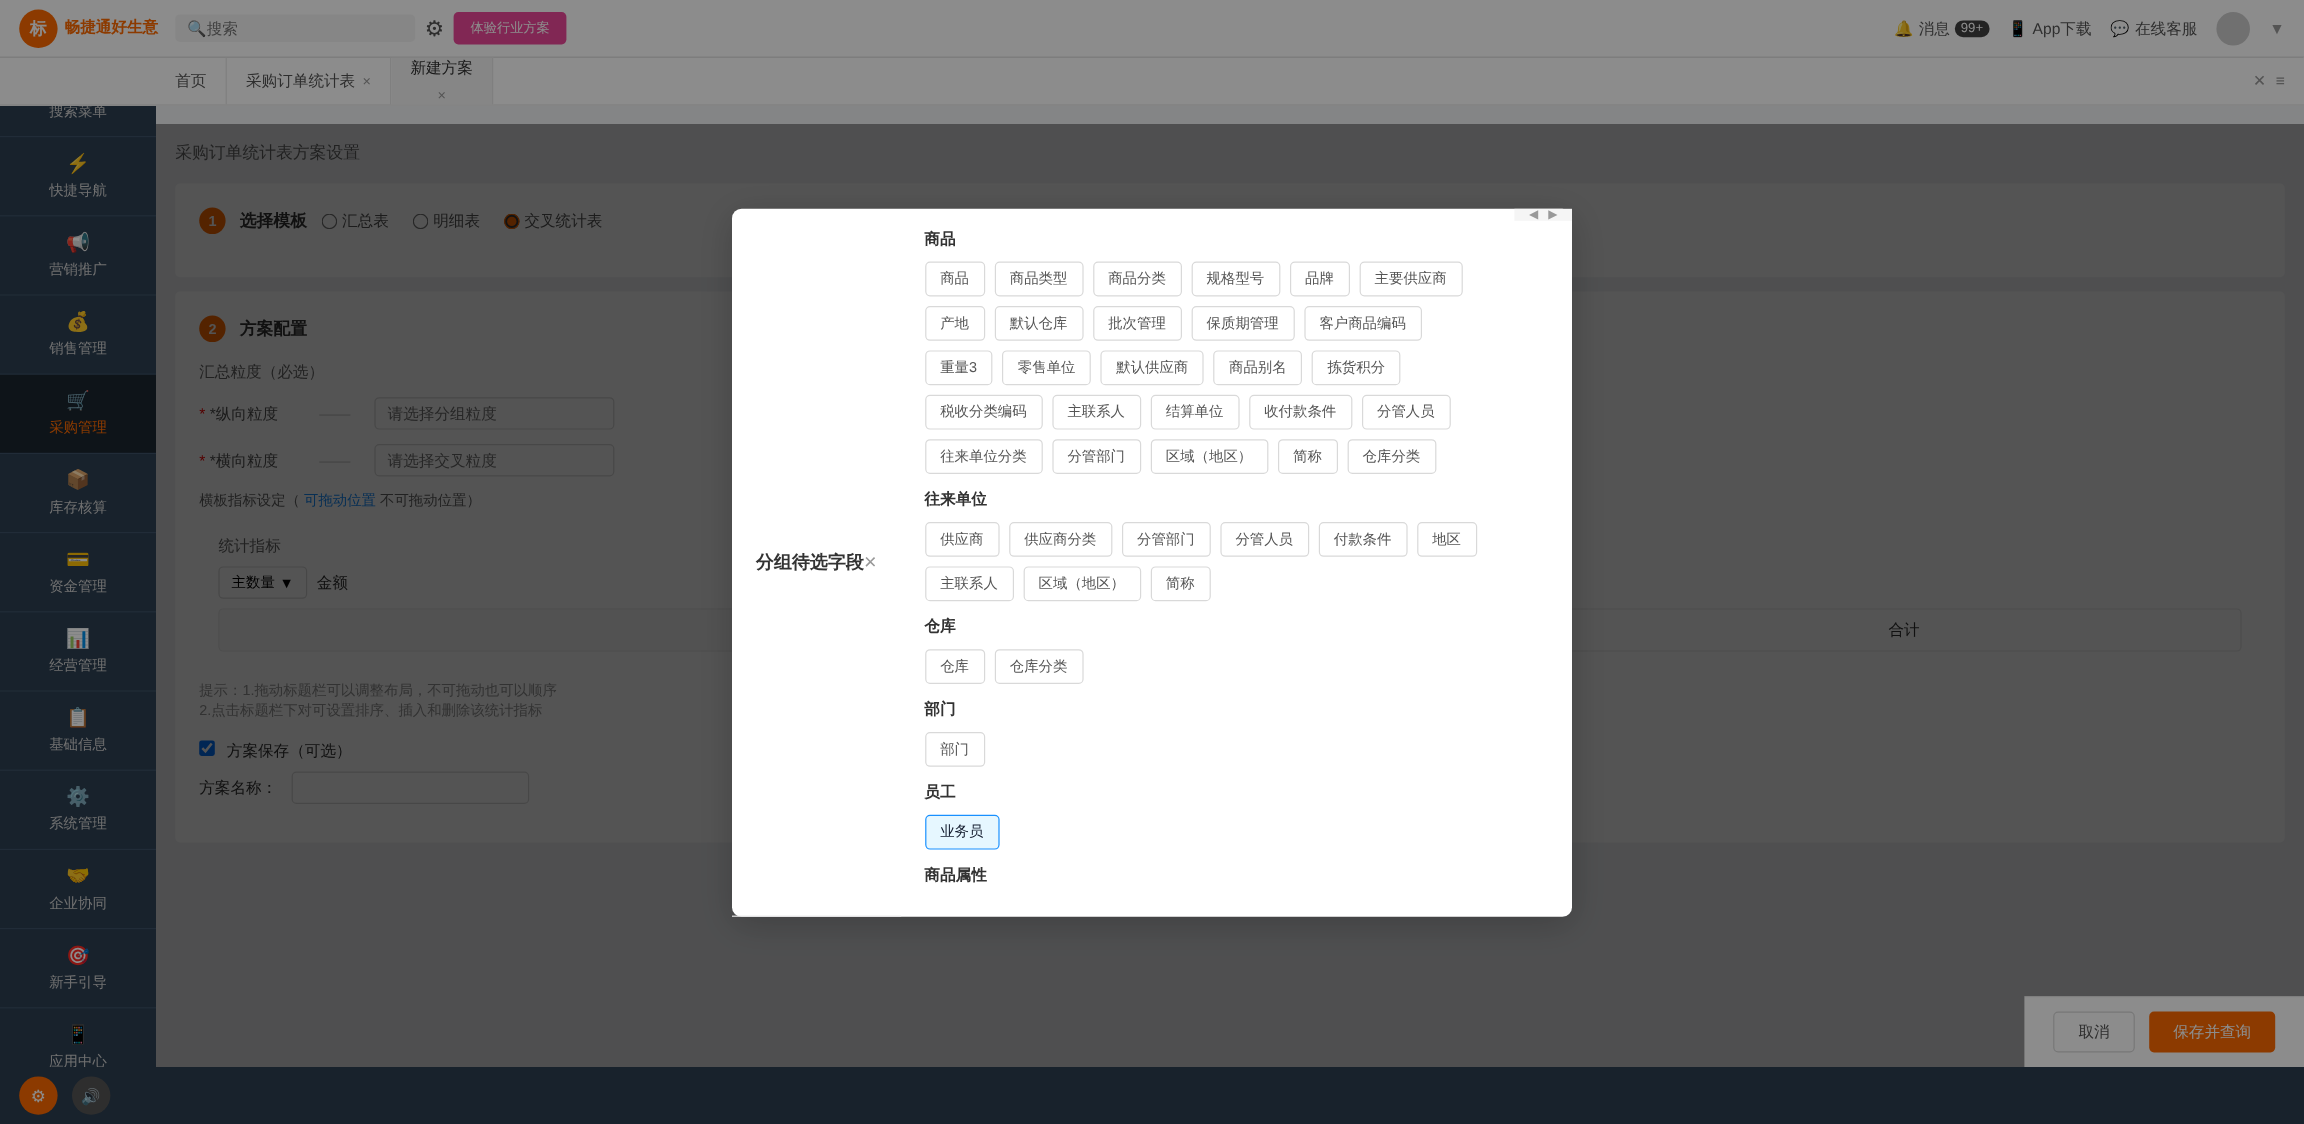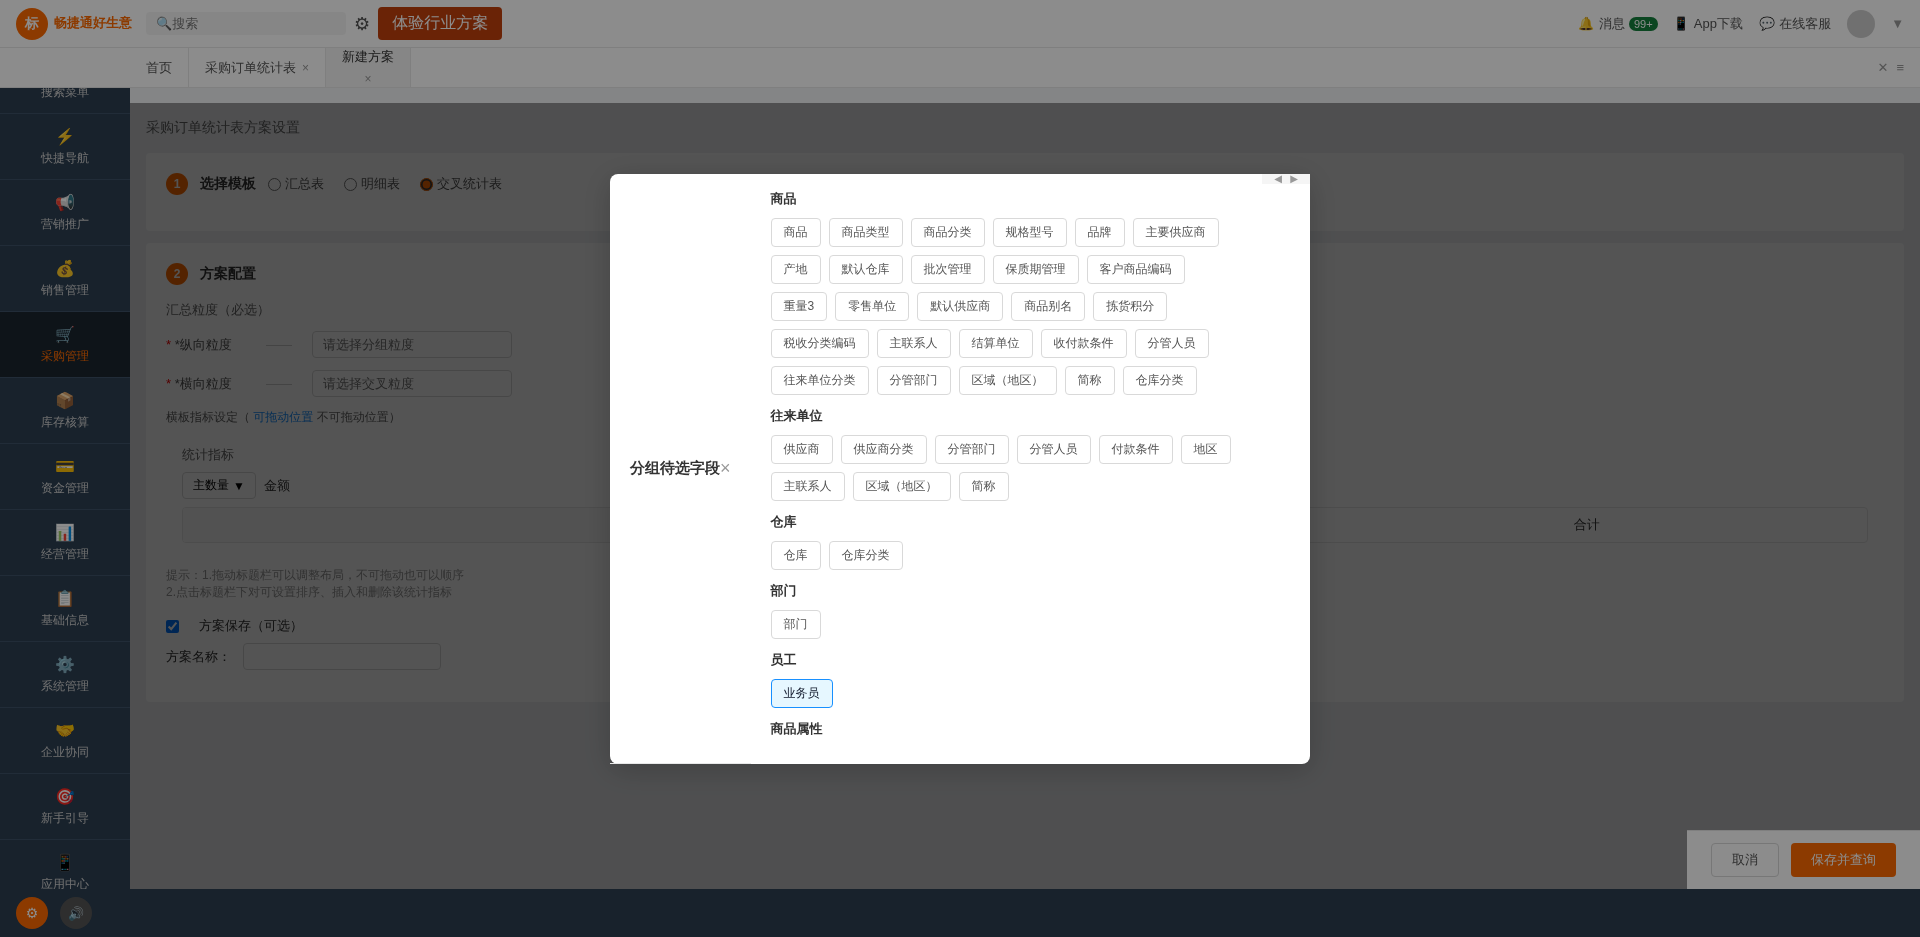--- a/index.html
+++ b/index.html
@@ -40,45 +40,45 @@
       display: flex;
       align-items: center;
       background: #f5f5f5;
       border-radius: 4px;
       padding: 4px 10px;
       width: 200px;
       margin-right: 8px;
     }
     .search-bar input { border: none; background: transparent; outline: none; font-size: 13px; width: 140px; }
     .top-btn {
-      background: #c2410c;
+      background: #ec4899;
       color: white;
       border: none;
       border-radius: 4px;
       padding: 6px 14px;
       cursor: pointer;
-      font-size: 16px;
+      font-size: 11px;
       margin-left: 8px;
     }
     .top-right {
       margin-left: auto;
       display: flex;
       align-items: center;
       gap: 16px;
     }
     .top-right-item {
       display: flex;
       align-items: center;
       gap: 4px;
       cursor: pointer;
       color: #555;
       font-size: 13px;
     }
     .badge {
-      background: #15803d;
+      background: #404040;
       color: white;
       border-radius: 10px;
       padding: 1px 5px;
       font-size: 11px;
     }
     .avatar {
       width: 28px;
       height: 28px;
       border-radius: 50%;
       background: #ccc;
@@ -549,21 +549,21 @@
       <div class="stats-row">
         <div class="stats-cell stats-cell-header"></div>
         <div class="stats-cell">合计</div>
         <div class="stats-cell">合计</div>
       </div>
     </div>
     <div style="font-size:12px;color:#999;margin-top:8px;">
       <div>提示：1.拖动标题栏可以调整布局，不可拖动也可以顺序</div>
       <div>2.点击标题栏下对可设置排序、插入和删除该统计指标</div>
     </div>
-    <div style="display:flex;align-items:center;gap:20px;margin-top:16px;">
+    <div style="display:flex;align-items:flex-start;gap:10px;margin-top:16px;">
       <input type="checkbox" checked="" style="">
       <span>方案保存（可选）</span>
     </div>
     <div class="form-row" style="margin-top:8px;">
       <span>方案名称：</span>
       <input class="form-input" style="min-width: 160px;">
     </div>
   </div>
 </div>
 

